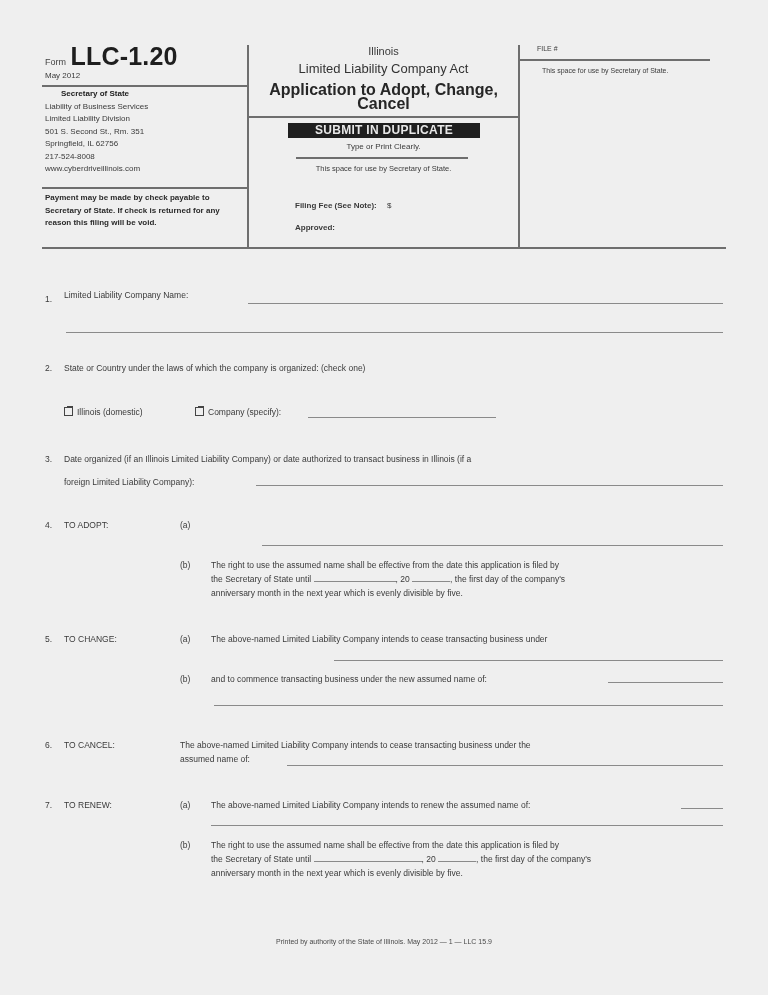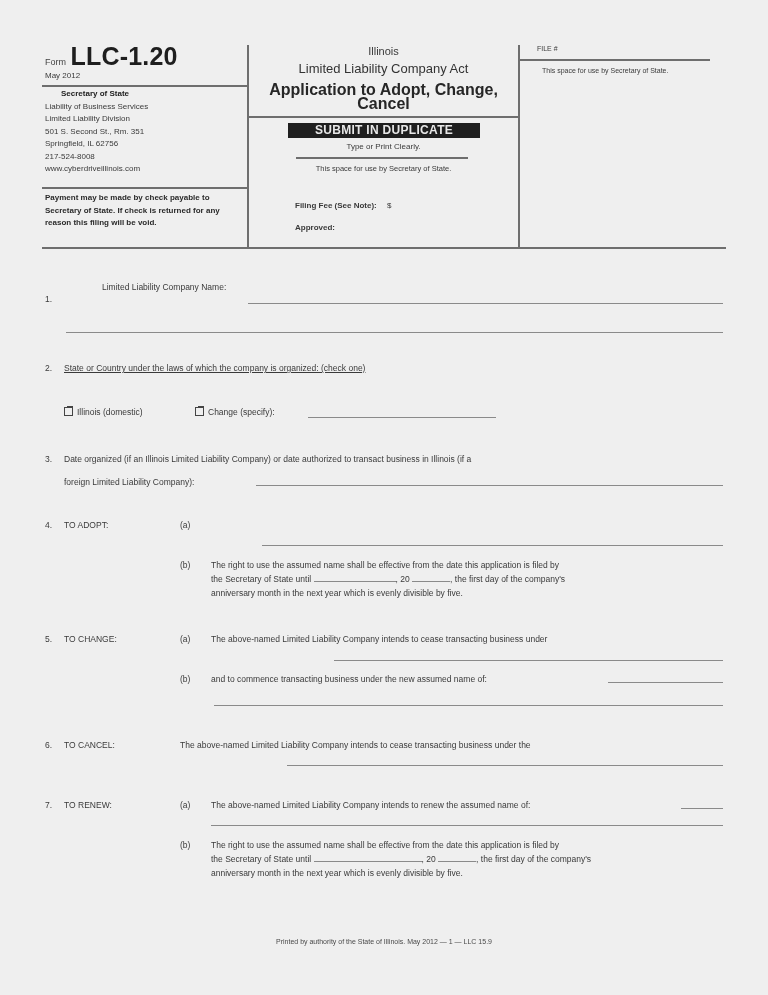--- a/index.html
+++ b/index.html
@@ -78,33 +78,33 @@
     <span style="margin-left:8px; font-weight:normal;">$</span>
   </div>
   <div class="abs small bold" style="left:295px; top:222px;">Approved:</div>
 
   <div class="abs small" style="left:537px; top:43px; font-size:7px;">FILE #</div>
   <div class="abs small" style="left:542px; top:65px; font-size:7px;">This space for use by Secretary of State.</div>
 </div>
 
 <div>
   <div class="abs body-text" style="left:45px; top:292px;">1.</div>
-  <div class="abs body-text" style="left:64px; top:280px;margin-left:38px;">Limited Liability Company Name:</div>
+  <div class="abs body-text" style="left:64px; top:288px;">Limited Liability Company Name:</div>
   <div class="fill" style="left:248px; top:303px; width:475px;"></div>
   <div class="fill" style="left:66px; top:332px; width:657px;"></div>
 </div>
 
 <div>
   <div class="abs body-text" style="left:45px; top:361px;">2.</div>
-  <div class="abs body-text" style="left:64px; top:361px;text-decoration:underline;">State or Country under the laws of which the company is organized: (check one)</div>
+  <div class="abs body-text" style="left:64px; top:361px;">State or Country under the laws of which the company is organized: (check one)</div>
   <div class="abs body-text" style="left:64px; top:405px; white-space:nowrap;">
     <span class="check-box"></span><span>Illinois (domestic)</span>
   </div>
   <div class="abs body-text" style="left:195px; top:405px; white-space:nowrap;">
-    <span class="check-box"></span><span>Change (specify):</span>
+    <span class="check-box"></span><span>Company (specify):</span>
   </div>
   <div class="fill" style="left:308px; top:417px; width:188px;"></div>
 </div>
 
 <div>
   <div class="abs body-text" style="left:45px; top:452px;">3.</div>
   <div class="abs body-text" style="left:64px; top:452px; white-space:nowrap;">Date organized (if an Illinois Limited Liability Company) or date authorized to transact business in Illinois (if a</div>
   <div class="abs body-text" style="left:64px; top:475px;">foreign Limited Liability Company):</div>
   <div class="fill" style="left:256px; top:485px; width:467px;"></div>
 </div>
@@ -142,20 +142,21 @@
   <div class="abs body-text" style="left:211px; top:672px; white-space:nowrap;">and to commence transacting business under the new assumed name of:</div>
   <div class="fill" style="left:608px; top:682px; width:115px;"></div>
   <div class="fill" style="left:214px; top:705px; width:509px;"></div>
 </div>
 
 <div>
   <div class="abs body-text" style="left:45px; top:738px;">6.</div>
   <div class="abs body-text" style="left:64px; top:738px;">TO CANCEL:</div>
   <div class="abs body-text" style="left:180px; top:738px; white-space:nowrap;">
     <div>The above-named Limited Liability Company intends to cease transacting business under the</div>
+    <div>assumed  name of:</div>
   </div>
   <div class="fill" style="left:287px; top:765px; width:436px;"></div>
 </div>
 
 <div>
   <div class="abs body-text" style="left:45px; top:798px;">7.</div>
   <div class="abs body-text" style="left:64px; top:798px;">TO RENEW:</div>
   <div class="abs body-text" style="left:180px; top:798px;">(a)</div>
   <div class="abs body-text" style="left:211px; top:798px; white-space:nowrap;">The above-named Limited Liability Company intends to renew the assumed name of:</div>
   <div class="fill" style="left:681px; top:808px; width:42px;"></div>

